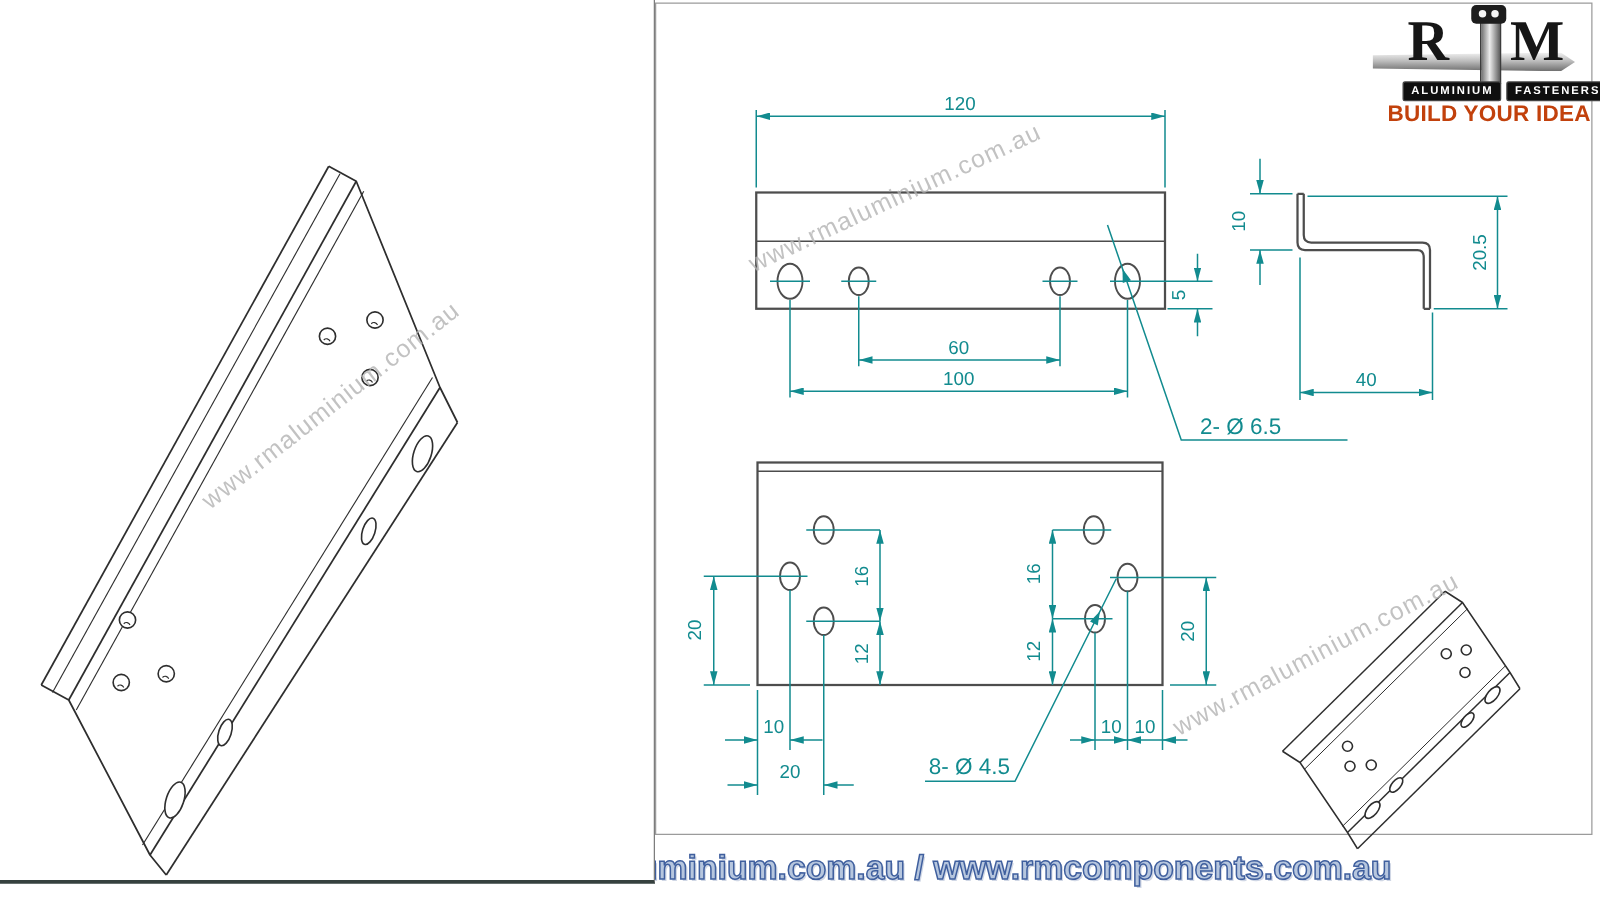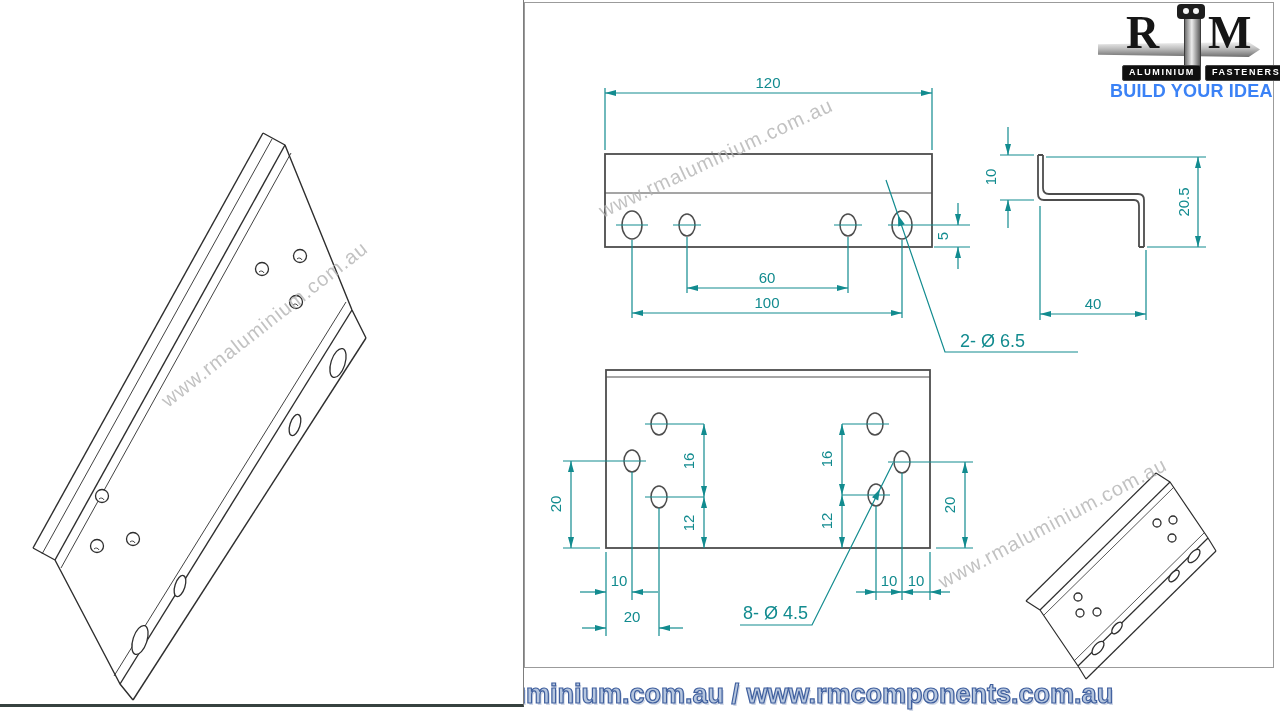--- a/index.html
+++ b/index.html
@@ -51,21 +51,21 @@
   }
   .cap-dot{position:absolute;top:4px;width:6px;height:6px;border-radius:50%;background:#f5f5f5;}
   #badge-row{position:absolute;left:26px;top:63px;display:flex;gap:4px;}
   .badge{
     background:#0f0f0f;color:#ffffff;font-size:9px;font-weight:bold;
     letter-spacing:1.6px;padding:2px 5px 2px 6px;border-radius:2px;
     border:1px solid #444;line-height:1.1;
   }
   #tagline{
     position:absolute;left:14px;top:79px;width:170px;
-    font-size:18px;font-weight:800;color:#3b82f6;letter-spacing:0.2px;
+    font-size:18px;font-weight:800;color:#c2410c;letter-spacing:0.2px;
   }
   
   text.dim{font-family:"Liberation Sans",sans-serif;font-size:15px;fill:#128b8f;}
   text.lbl{font-family:"Liberation Sans",sans-serif;font-size:18px;fill:#128b8f;}
   text.wm{font-family:"Liberation Sans",sans-serif;font-size:20px;fill:#b3b3b3;opacity:0.8;letter-spacing:1px;}
   .part{stroke:#4d4d4d;stroke-width:1.8;fill:none;}
   .part-thin{stroke:#4d4d4d;stroke-width:1.2;fill:none;}
   .hole{stroke:#4d4d4d;stroke-width:1.5;fill:#ffffff;}
   .dimline{stroke:#128b8f;stroke-width:1.2;fill:none;}
   .brk{stroke:#2e2e2e;stroke-width:1.4;fill:none;stroke-linejoin:round;}

